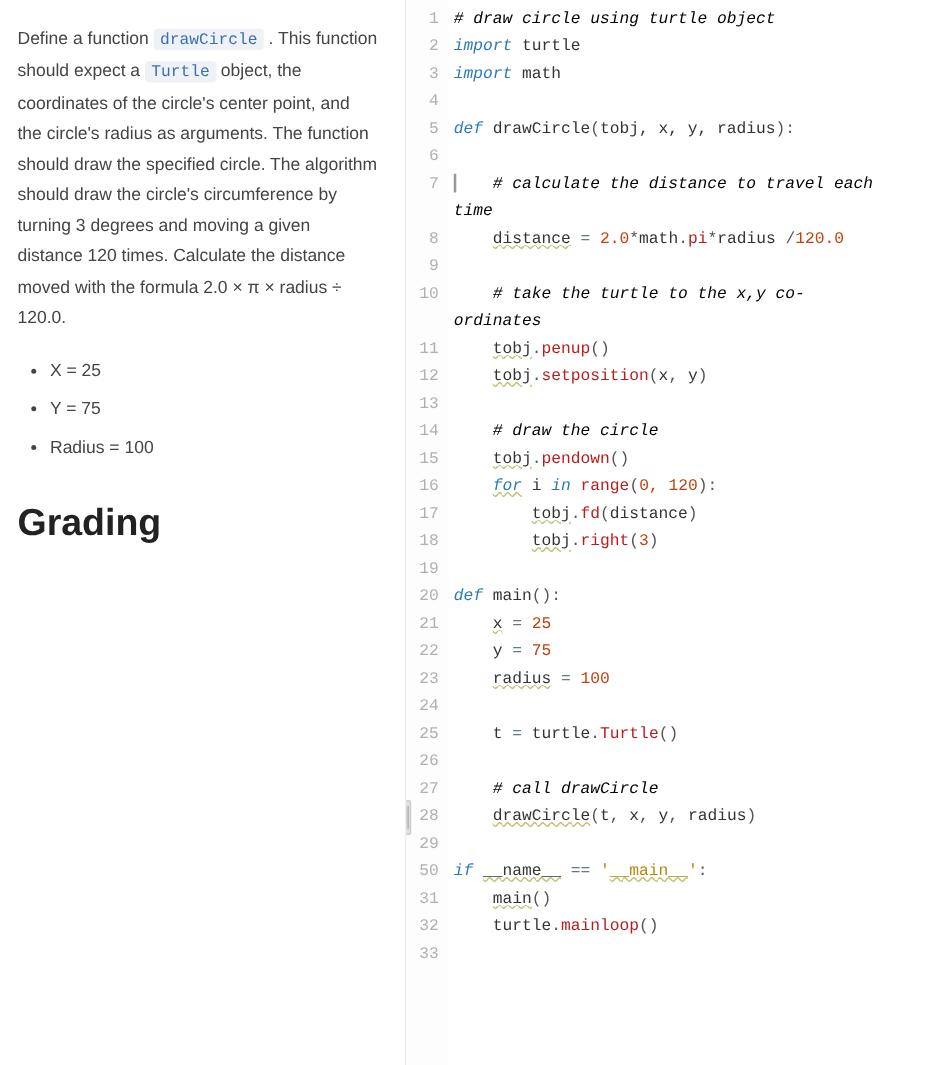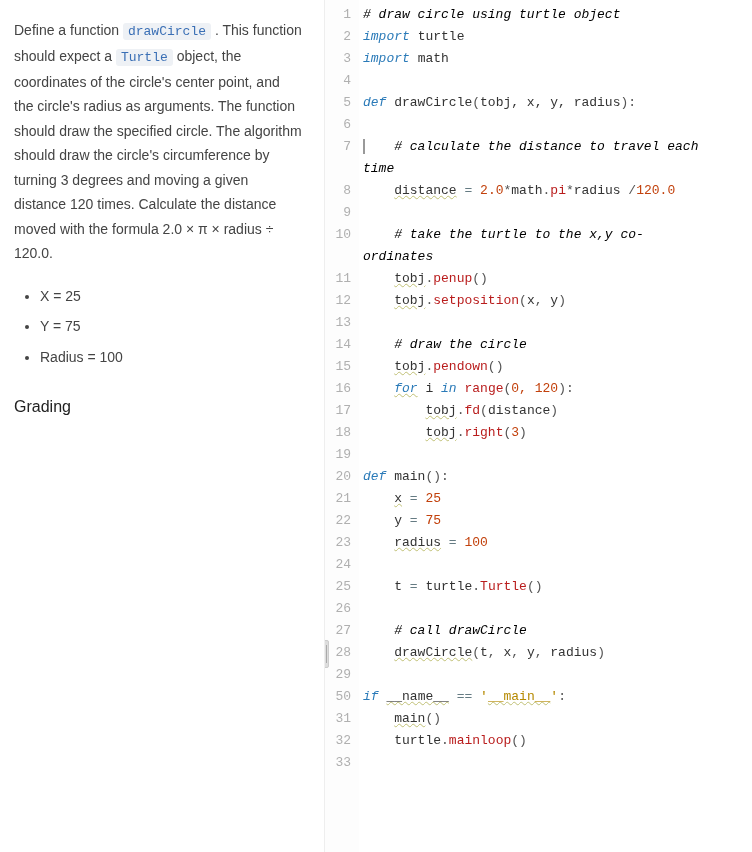--- a/index.html
+++ b/index.html
@@ -32,22 +32,22 @@
     }
     .left-panel ul {
       margin: 0 0 24px 12px;
       padding-left: 14px;
     }
     .left-panel li {
       margin: 6px 0;
       list-style-type: disc;
     }
     .left-panel h2 {
-      font-size: 16px;
-      font-weight: 400;
+      font-size: 30px;
+      font-weight: 700;
       color: #222;
       margin: 10px 0 16px 0;
     }
     .left-panel strong { font-weight: 700; }
     .right-panel {
       flex: 1;
       position: relative;
       display: flex;
       font-family: "Consolas", "Monaco", "Courier New", monospace;
       font-size: 13px;

